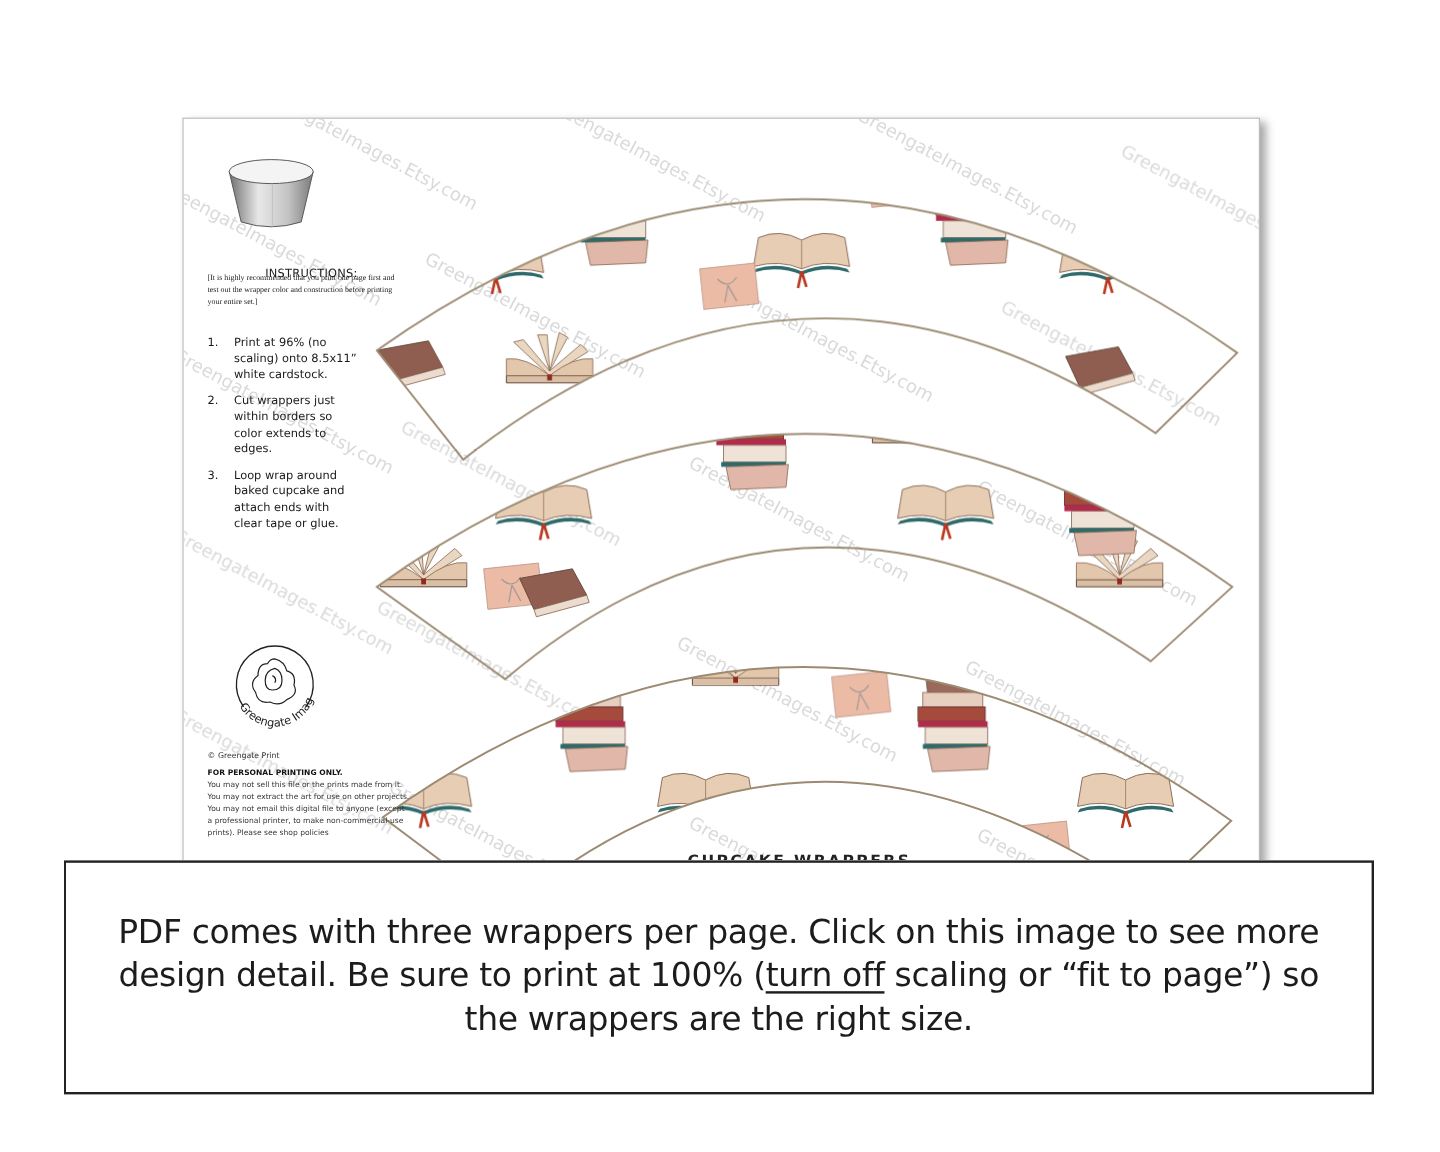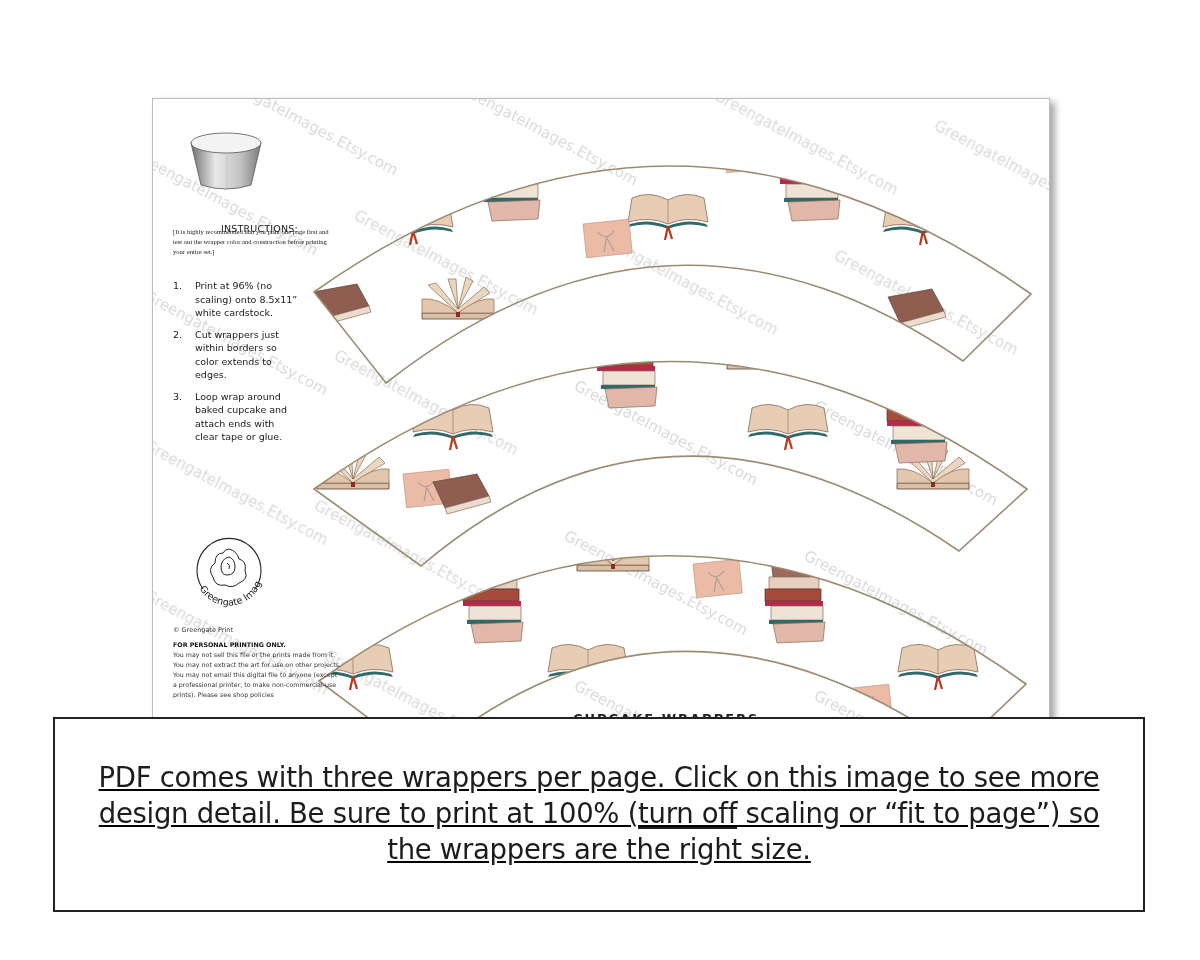--- a/index.html
+++ b/index.html
@@ -30,21 +30,21 @@
   .copyright { position: absolute; top: 527px; left: 2px; font-size: 6.5px; color: #333; }
   .personal { position: absolute; top: 541px; left: 2px; width: 170px; font-size: 6.3px; line-height: 10px; color: #333; }
   .personal b { color: #111; }
   .sheet-title {
     position: absolute; left: 420px; top: 612px; font-size: 13px; letter-spacing: 2px;
     font-weight: bold; color: #222;
   }
   .notice {
     position: absolute; left: 53px; top: 717px; width: 1092px; height: 195px;
     box-sizing: border-box; border: 2px solid #222; background: #ffffff;
-    display: flex; align-items: flex-start; justify-content: center; text-decoration: underline;
+    display: flex; align-items: flex-start; justify-content: center;
   }
   .notice-text {
     margin-top: 40px; width: 1040px; text-align: center;
     font-family: "DejaVu Sans", sans-serif; font-size: 27.5px; line-height: 36px;
     color: #1c1c1c; letter-spacing: -0.3px;
   }
   .notice-text u { text-decoration-thickness: 2px; text-underline-offset: 4px; }
 </style>
 </head>
 <body>

